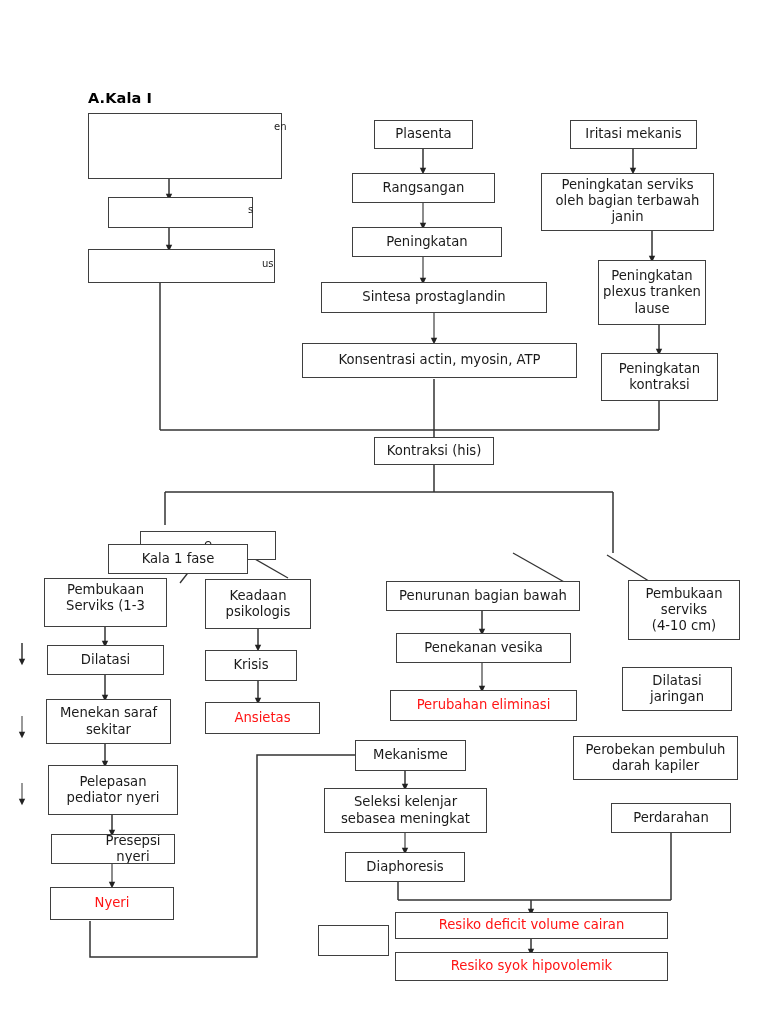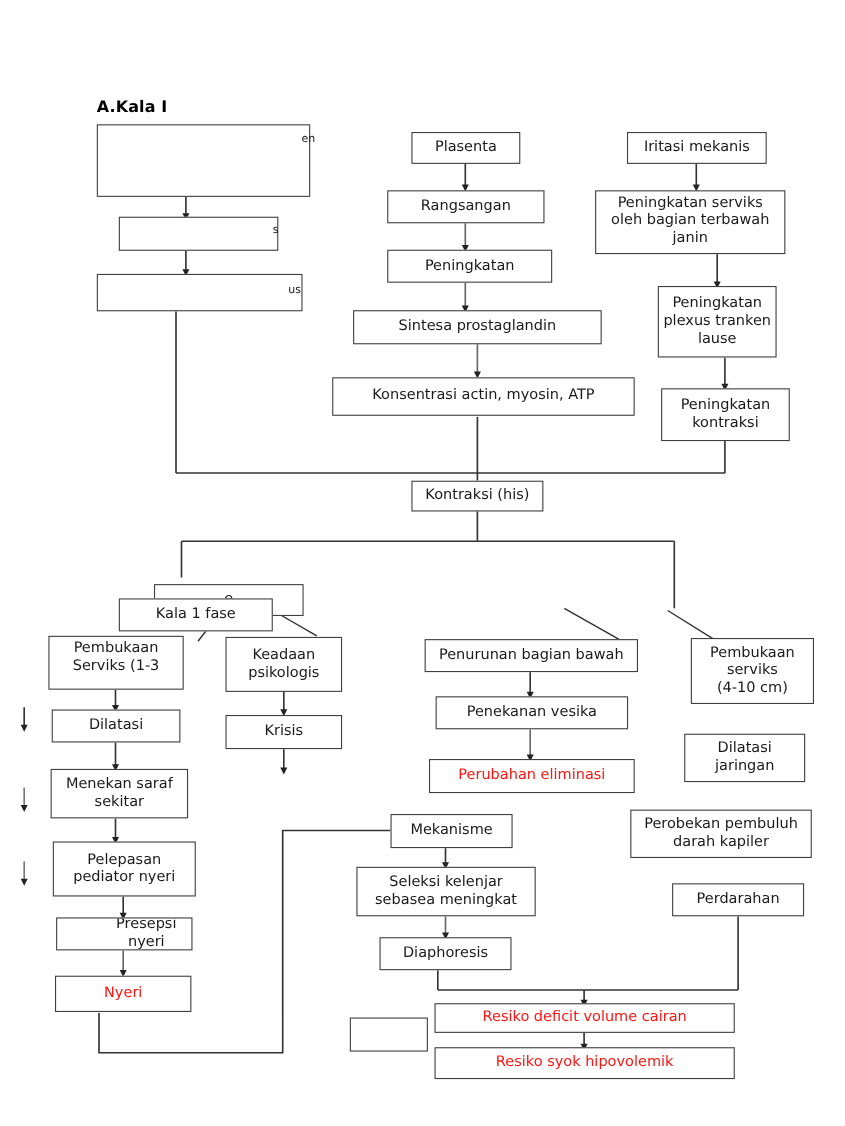--- a/index.html
+++ b/index.html
@@ -165,21 +165,22 @@
   <div class="node" style="left:47px;top:645px;width:117px;height:30px;">Dilatasi</div>
   <div class="node" style="left:46px;top:699px;width:125px;height:45px;">Menekan saraf
 sekitar</div>
   <div class="node" style="left:48px;top:765px;width:130px;height:50px;">Pelepasan
 pediator nyeri</div>
   <div class="node" style="left:51px;top:834px;width:124px;height:30px;padding-left:44px;">Presepsi nyeri</div>
   <div class="node red" style="left:50px;top:887px;width:124px;height:33px;">Nyeri</div>
 
   <div class="node" style="left:205px;top:579px;width:106px;height:50px;">Keadaan
 psikologis</div>
-  <div class="node" style="left:205px;top:650px;width:106px;height:31px;">Krisis</div>
+  <div class="node" style="left:205px;top:650px;width:92px;height:31px;">Krisis</div>
+  <div class="node red" style="left:205px;top:702px;width:115px;height:32px;">Ansietas</div>
 
   <div class="node" style="left:386px;top:581px;width:194px;height:30px;">Penurunan bagian bawah</div>
   <div class="node" style="left:396px;top:633px;width:175px;height:30px;">Penekanan vesika</div>
   <div class="node red" style="left:390px;top:690px;width:187px;height:31px;">Perubahan eliminasi</div>
 
   <div class="node" style="left:628px;top:580px;width:112px;height:60px;">Pembukaan
 serviks
 (4-10 cm)</div>
   <div class="node" style="left:622px;top:667px;width:110px;height:44px;">Dilatasi
 jaringan</div>

